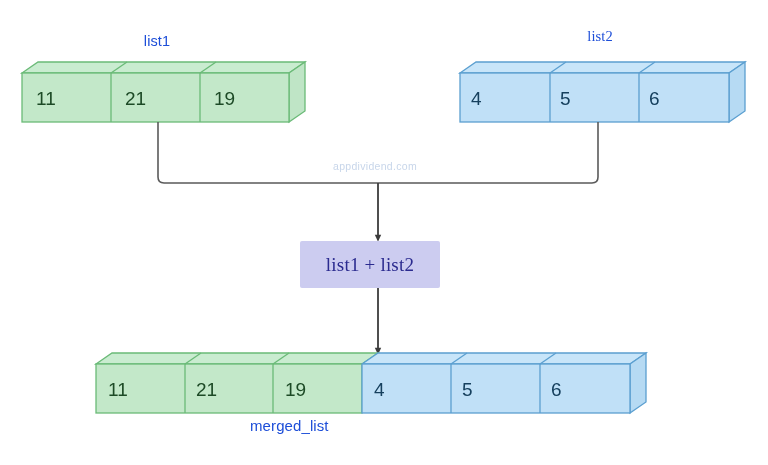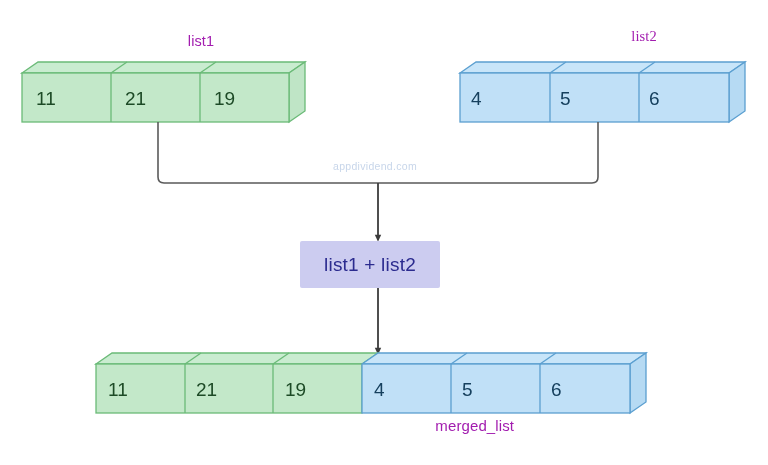--- a/index.html
+++ b/index.html
@@ -17,37 +17,36 @@
   #canvas {
     position: absolute;
     left: 0;
     top: 0;
     width: 768px;
     height: 465px;
   }
   .diagram-label {
     position: absolute;
     font-size: 14.5px;
-    color: #a21caf;
+    color: #1d4ed8;
     white-space: nowrap;
     letter-spacing: 0.1px;
-    padding-left: 44px;
   }
   #label-list1 {
     left: 0; top: 33px; width: 314px;
     text-align: center;
   }
   #label-list2 {
     left: 450px; top: 28px; width: 300px;
     text-align: center;
     font-family: Liberation Serif, serif;
   }
   #label-merged {
     left: 250px; top: 417px; width: 220px;
-    text-align: right;
+    text-align: left;
     font-size: 15px;
   }
   #watermark {
     position: absolute;
     left: 300px;
     top: 160px;
     width: 150px;
     text-align: center;
     font-size: 10.5px;
     color: #c8d6ea;
@@ -65,20 +64,21 @@
     display: flex;
     align-items: center;
     justify-content: center;
   }
   #op-box-text {
     font-size: 19px;
     color: #2b2b8f;
     font-weight: 500;
     letter-spacing: 0.2px;
     white-space: nowrap;
+    font-family: Liberation Serif, serif;
   }
   .cell-value {
     font-size: 19px;
     font-weight: 500;
     pointer-events: none;
     user-select: none;
   }
 </style>
 </head>
 <body>

